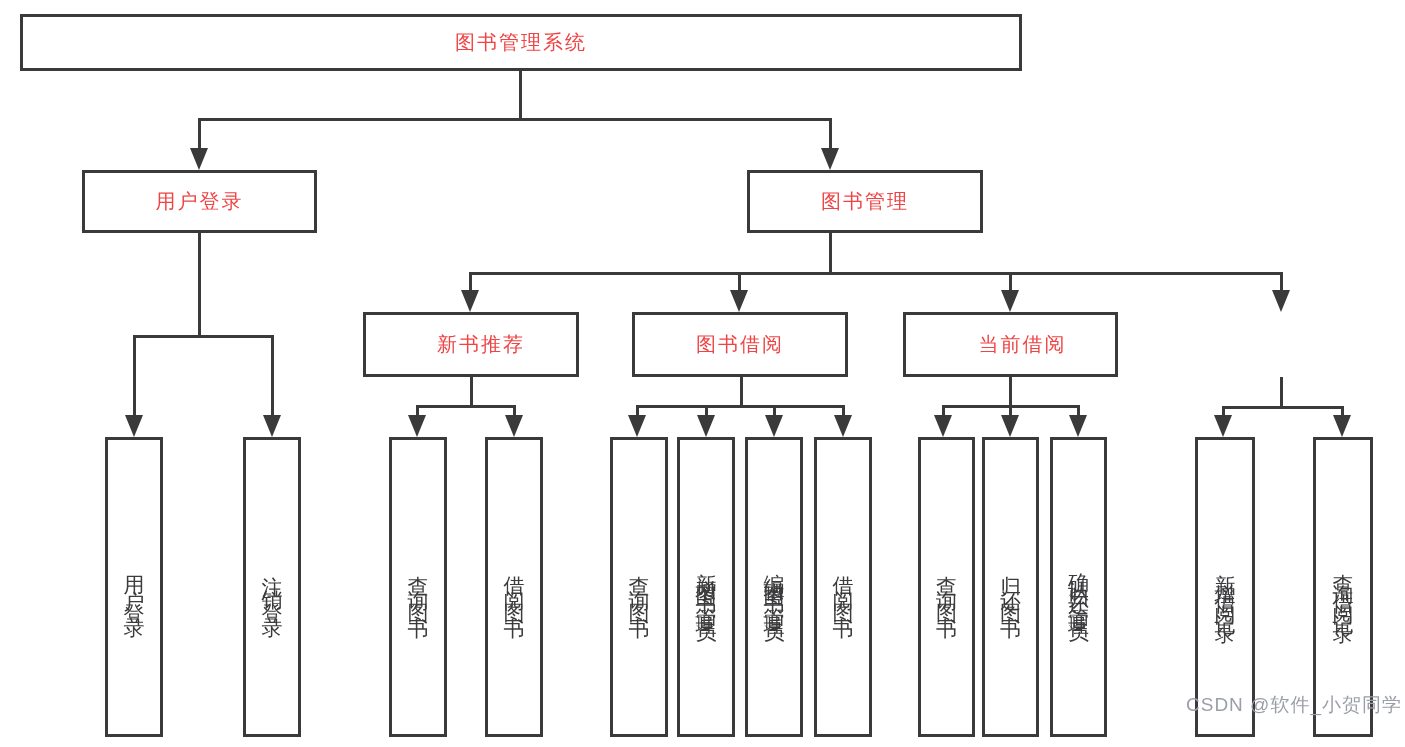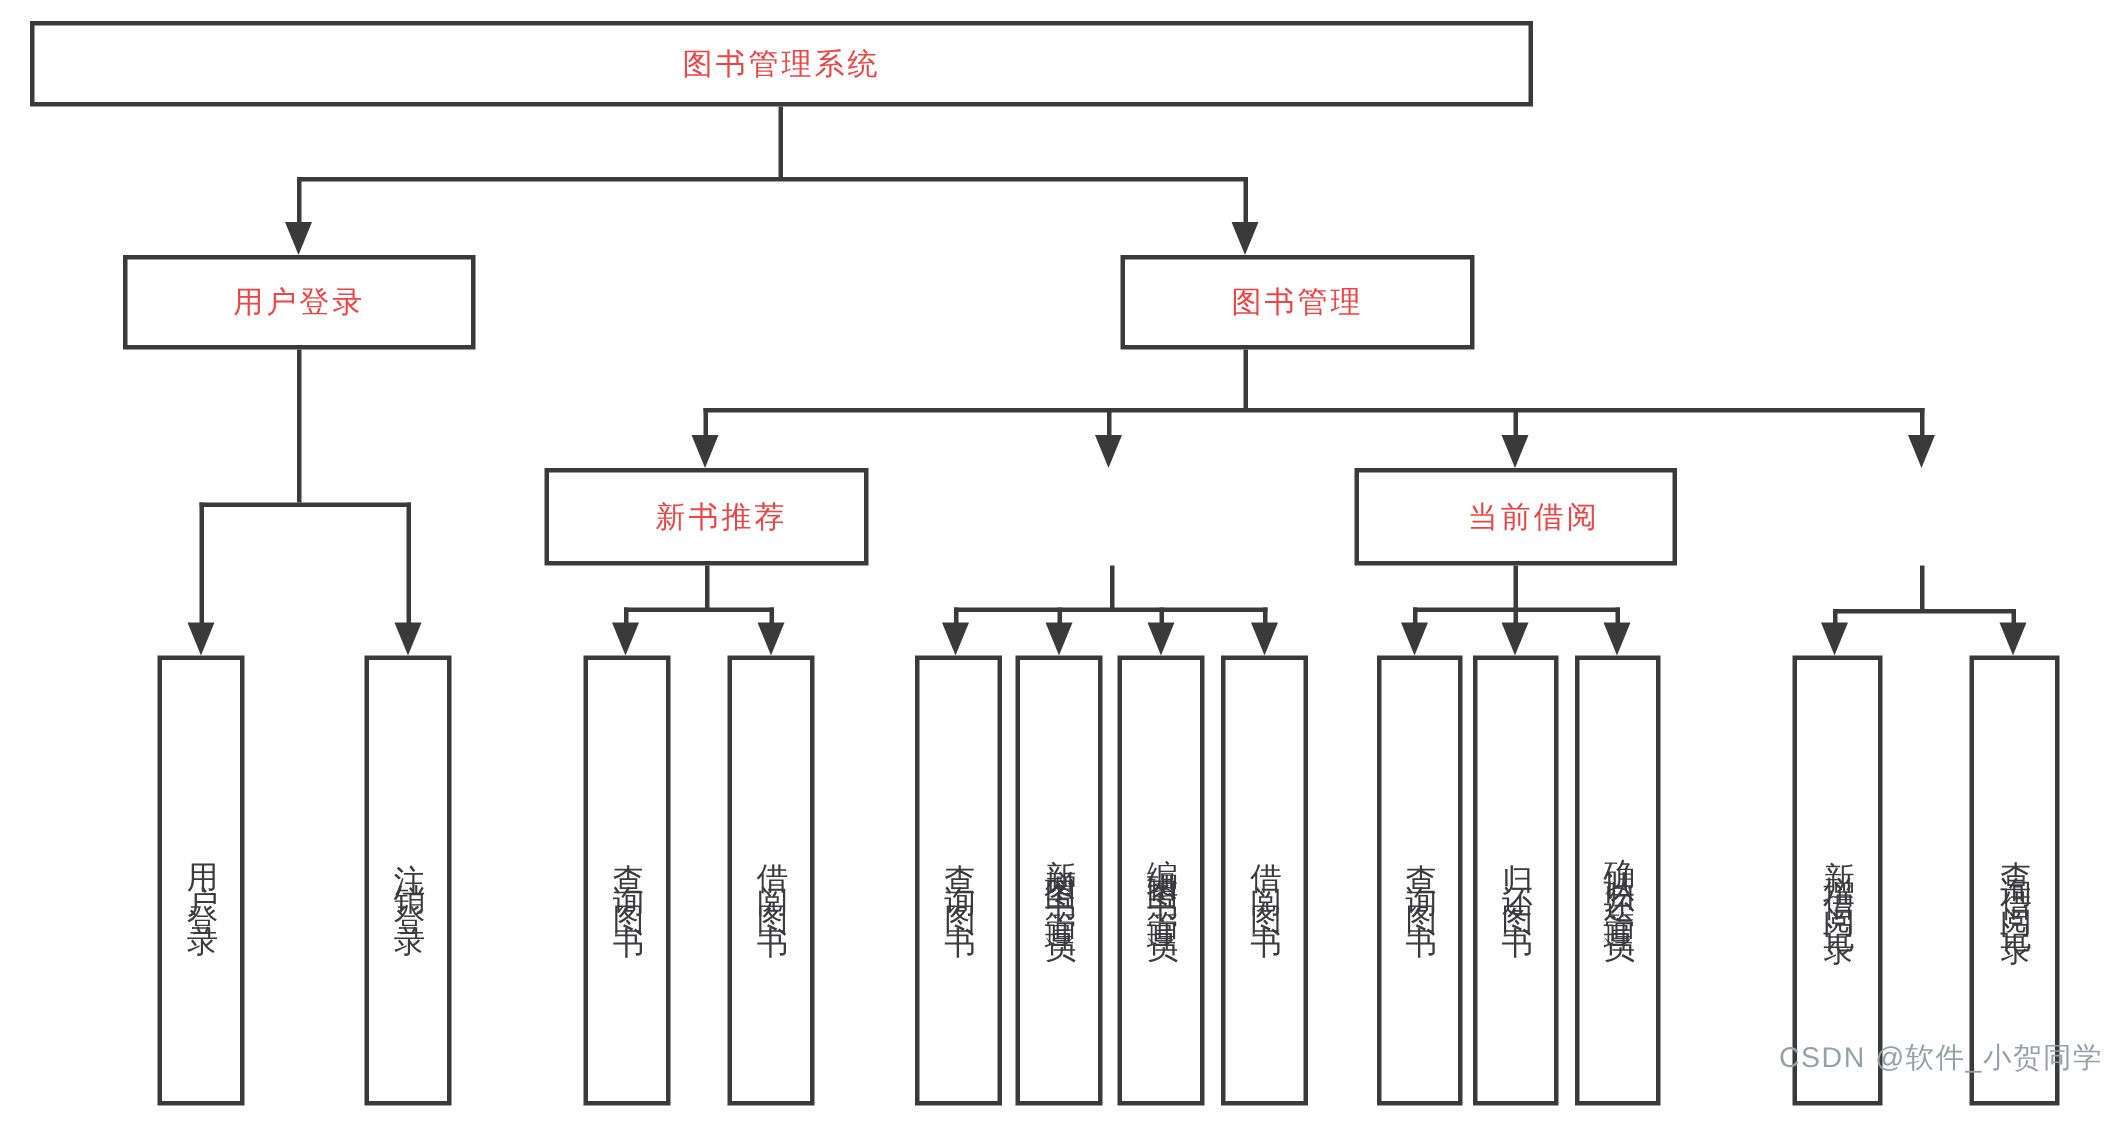--- a/index.html
+++ b/index.html
@@ -81,20 +81,21 @@
   <div class="vline" style="left:469px;top:272px;height:20px;"></div>
   <div class="vline" style="left:738px;top:272px;height:20px;"></div>
   <div class="vline" style="left:1009px;top:272px;height:20px;"></div>
   <div class="vline" style="left:1280px;top:272px;height:20px;"></div>
   <div class="arrow" style="left:461px;top:290px;"></div>
   <div class="arrow" style="left:730px;top:290px;"></div>
   <div class="arrow" style="left:1001px;top:290px;"></div>
   <div class="arrow" style="left:1272px;top:290px;"></div>
 
   <div class="hbox" style="left:363px;top:312px;width:216px;height:65px;padding-left:20px;">新书推荐</div>
+  <div class="hbox" style="left:632px;top:312px;width:216px;height:65px;">图书借阅</div>
   <div class="hbox" style="left:903px;top:312px;width:215px;height:65px;padding-left:24px;">当前借阅</div>
 
   <div class="vline" style="left:470px;top:377px;height:29px;"></div>
   <div class="hline" style="left:416px;top:405px;width:100px;"></div>
   <div class="vline" style="left:416px;top:405px;height:12px;"></div>
   <div class="vline" style="left:513px;top:405px;height:12px;"></div>
   <div class="arrow" style="left:408px;top:415px;"></div>
   <div class="arrow" style="left:505px;top:415px;"></div>
 
   <div class="vline" style="left:740px;top:377px;height:29px;"></div>

